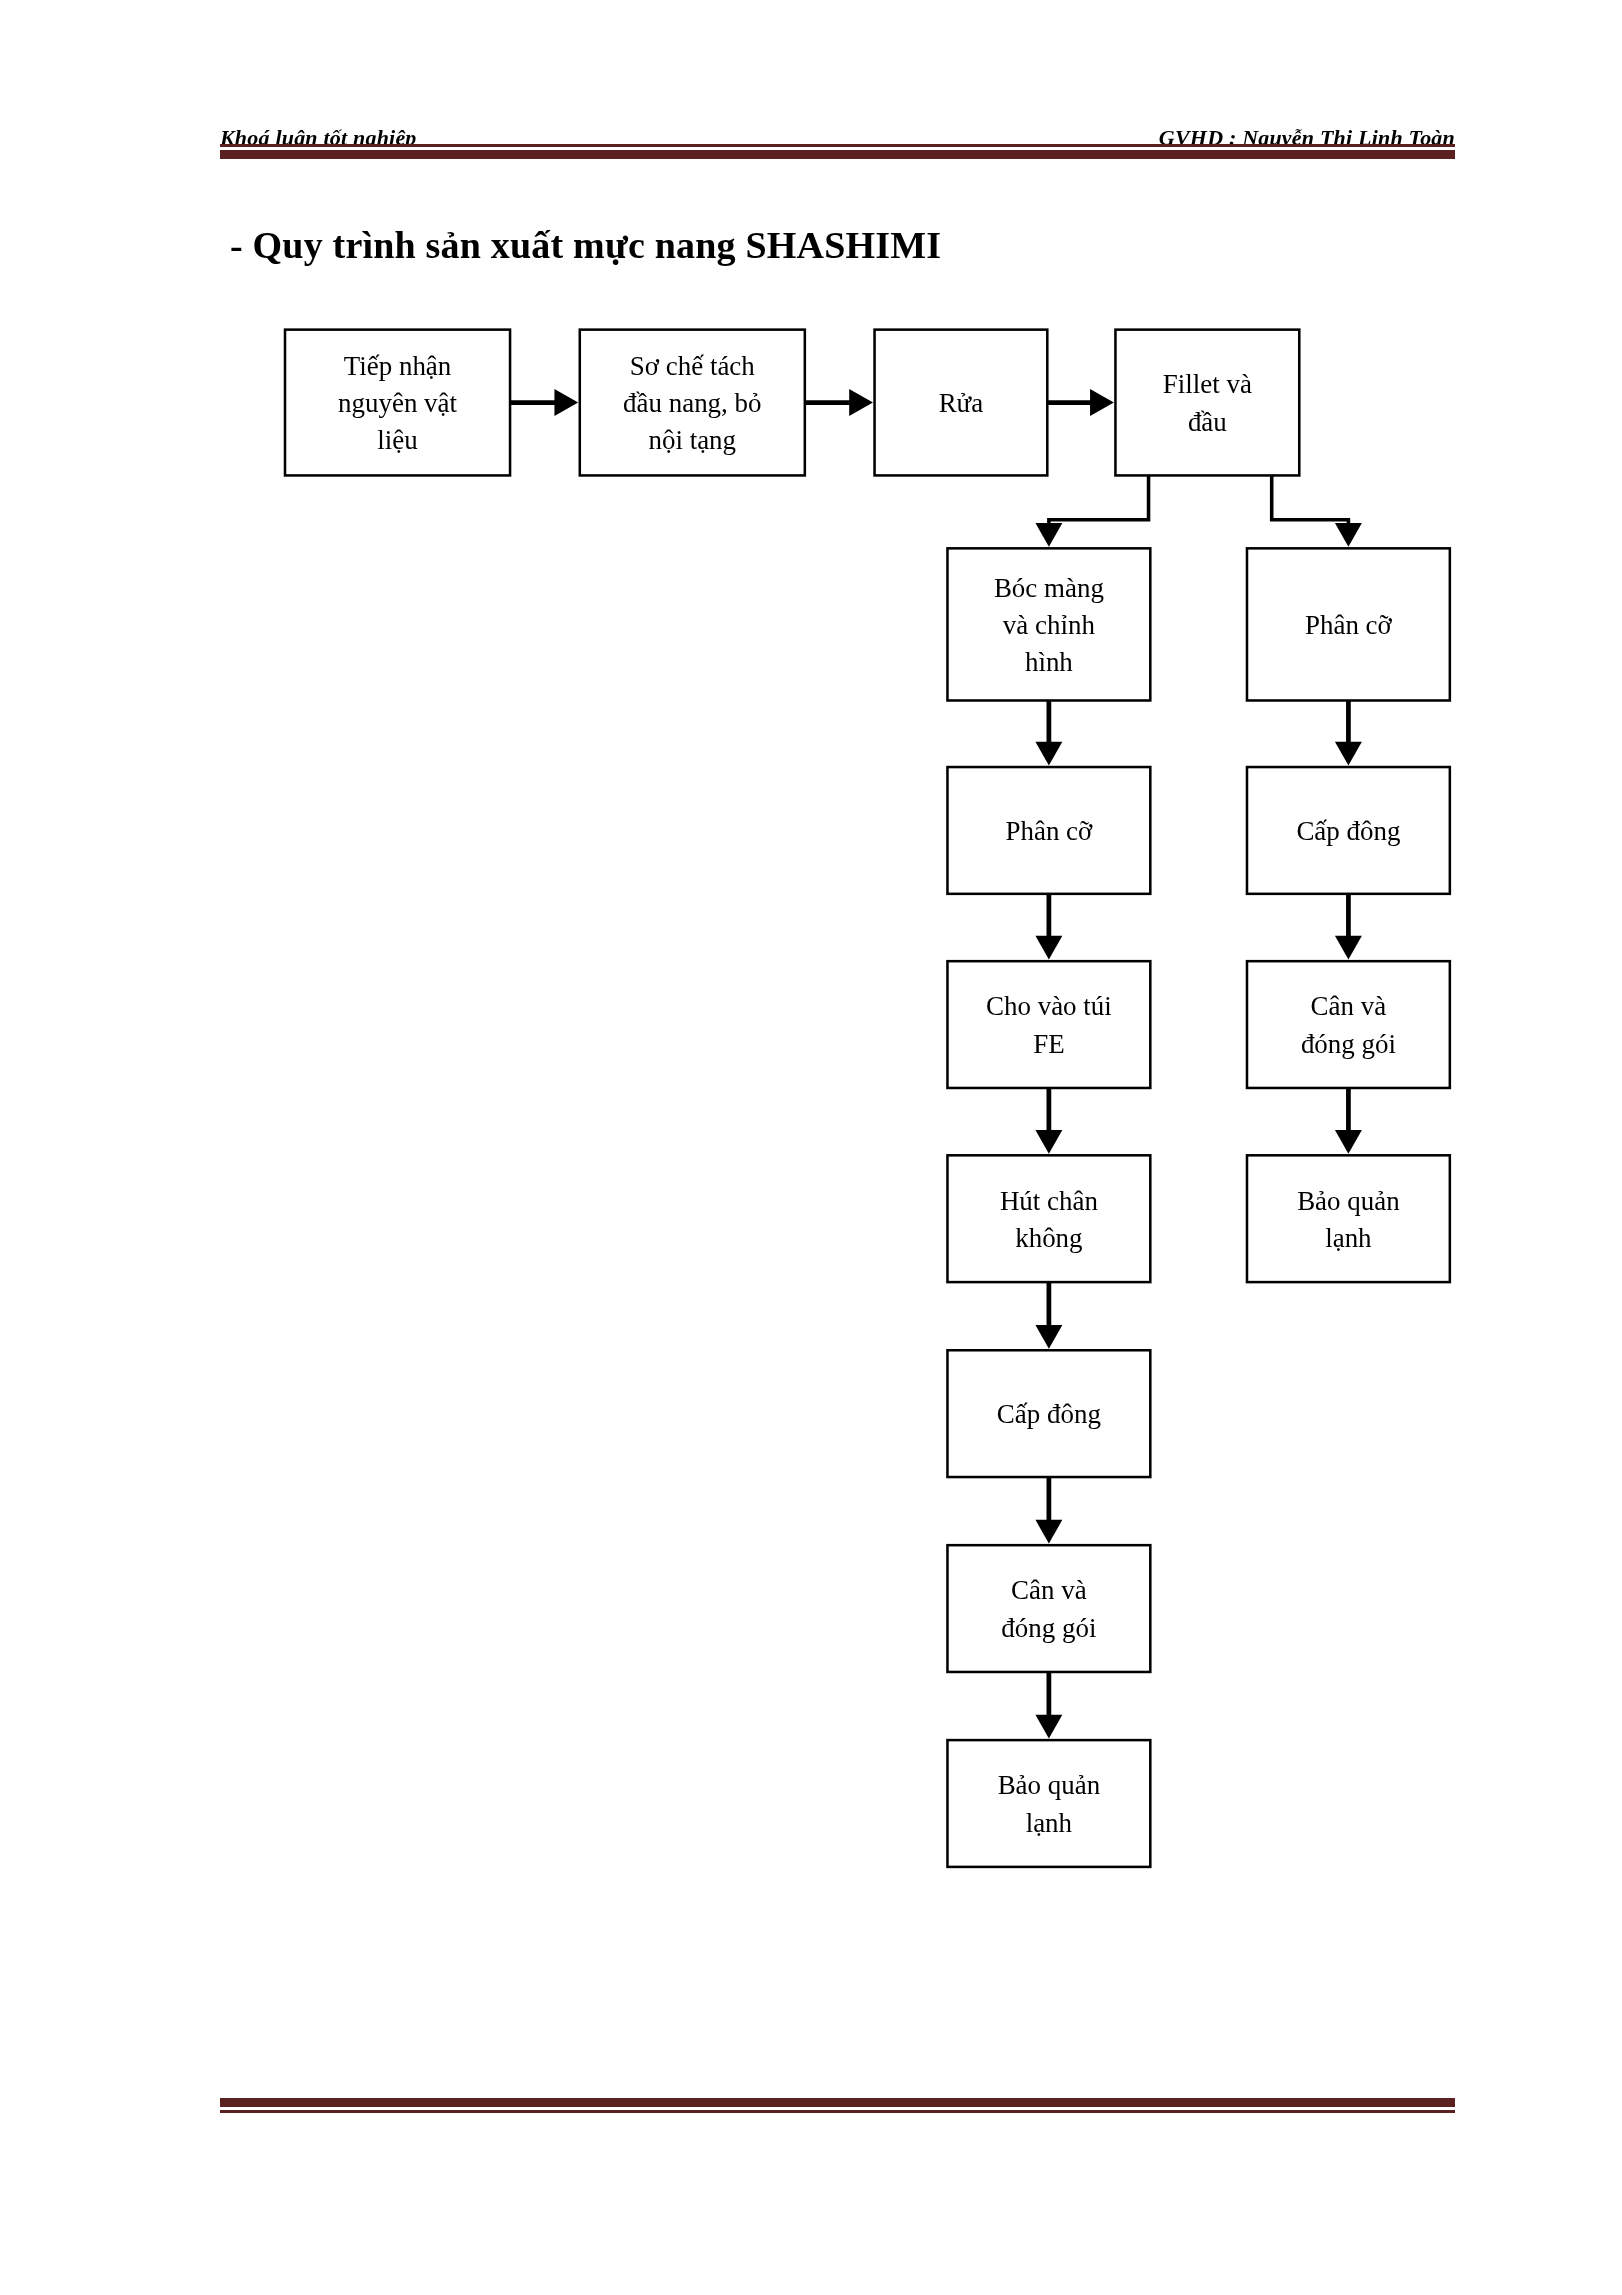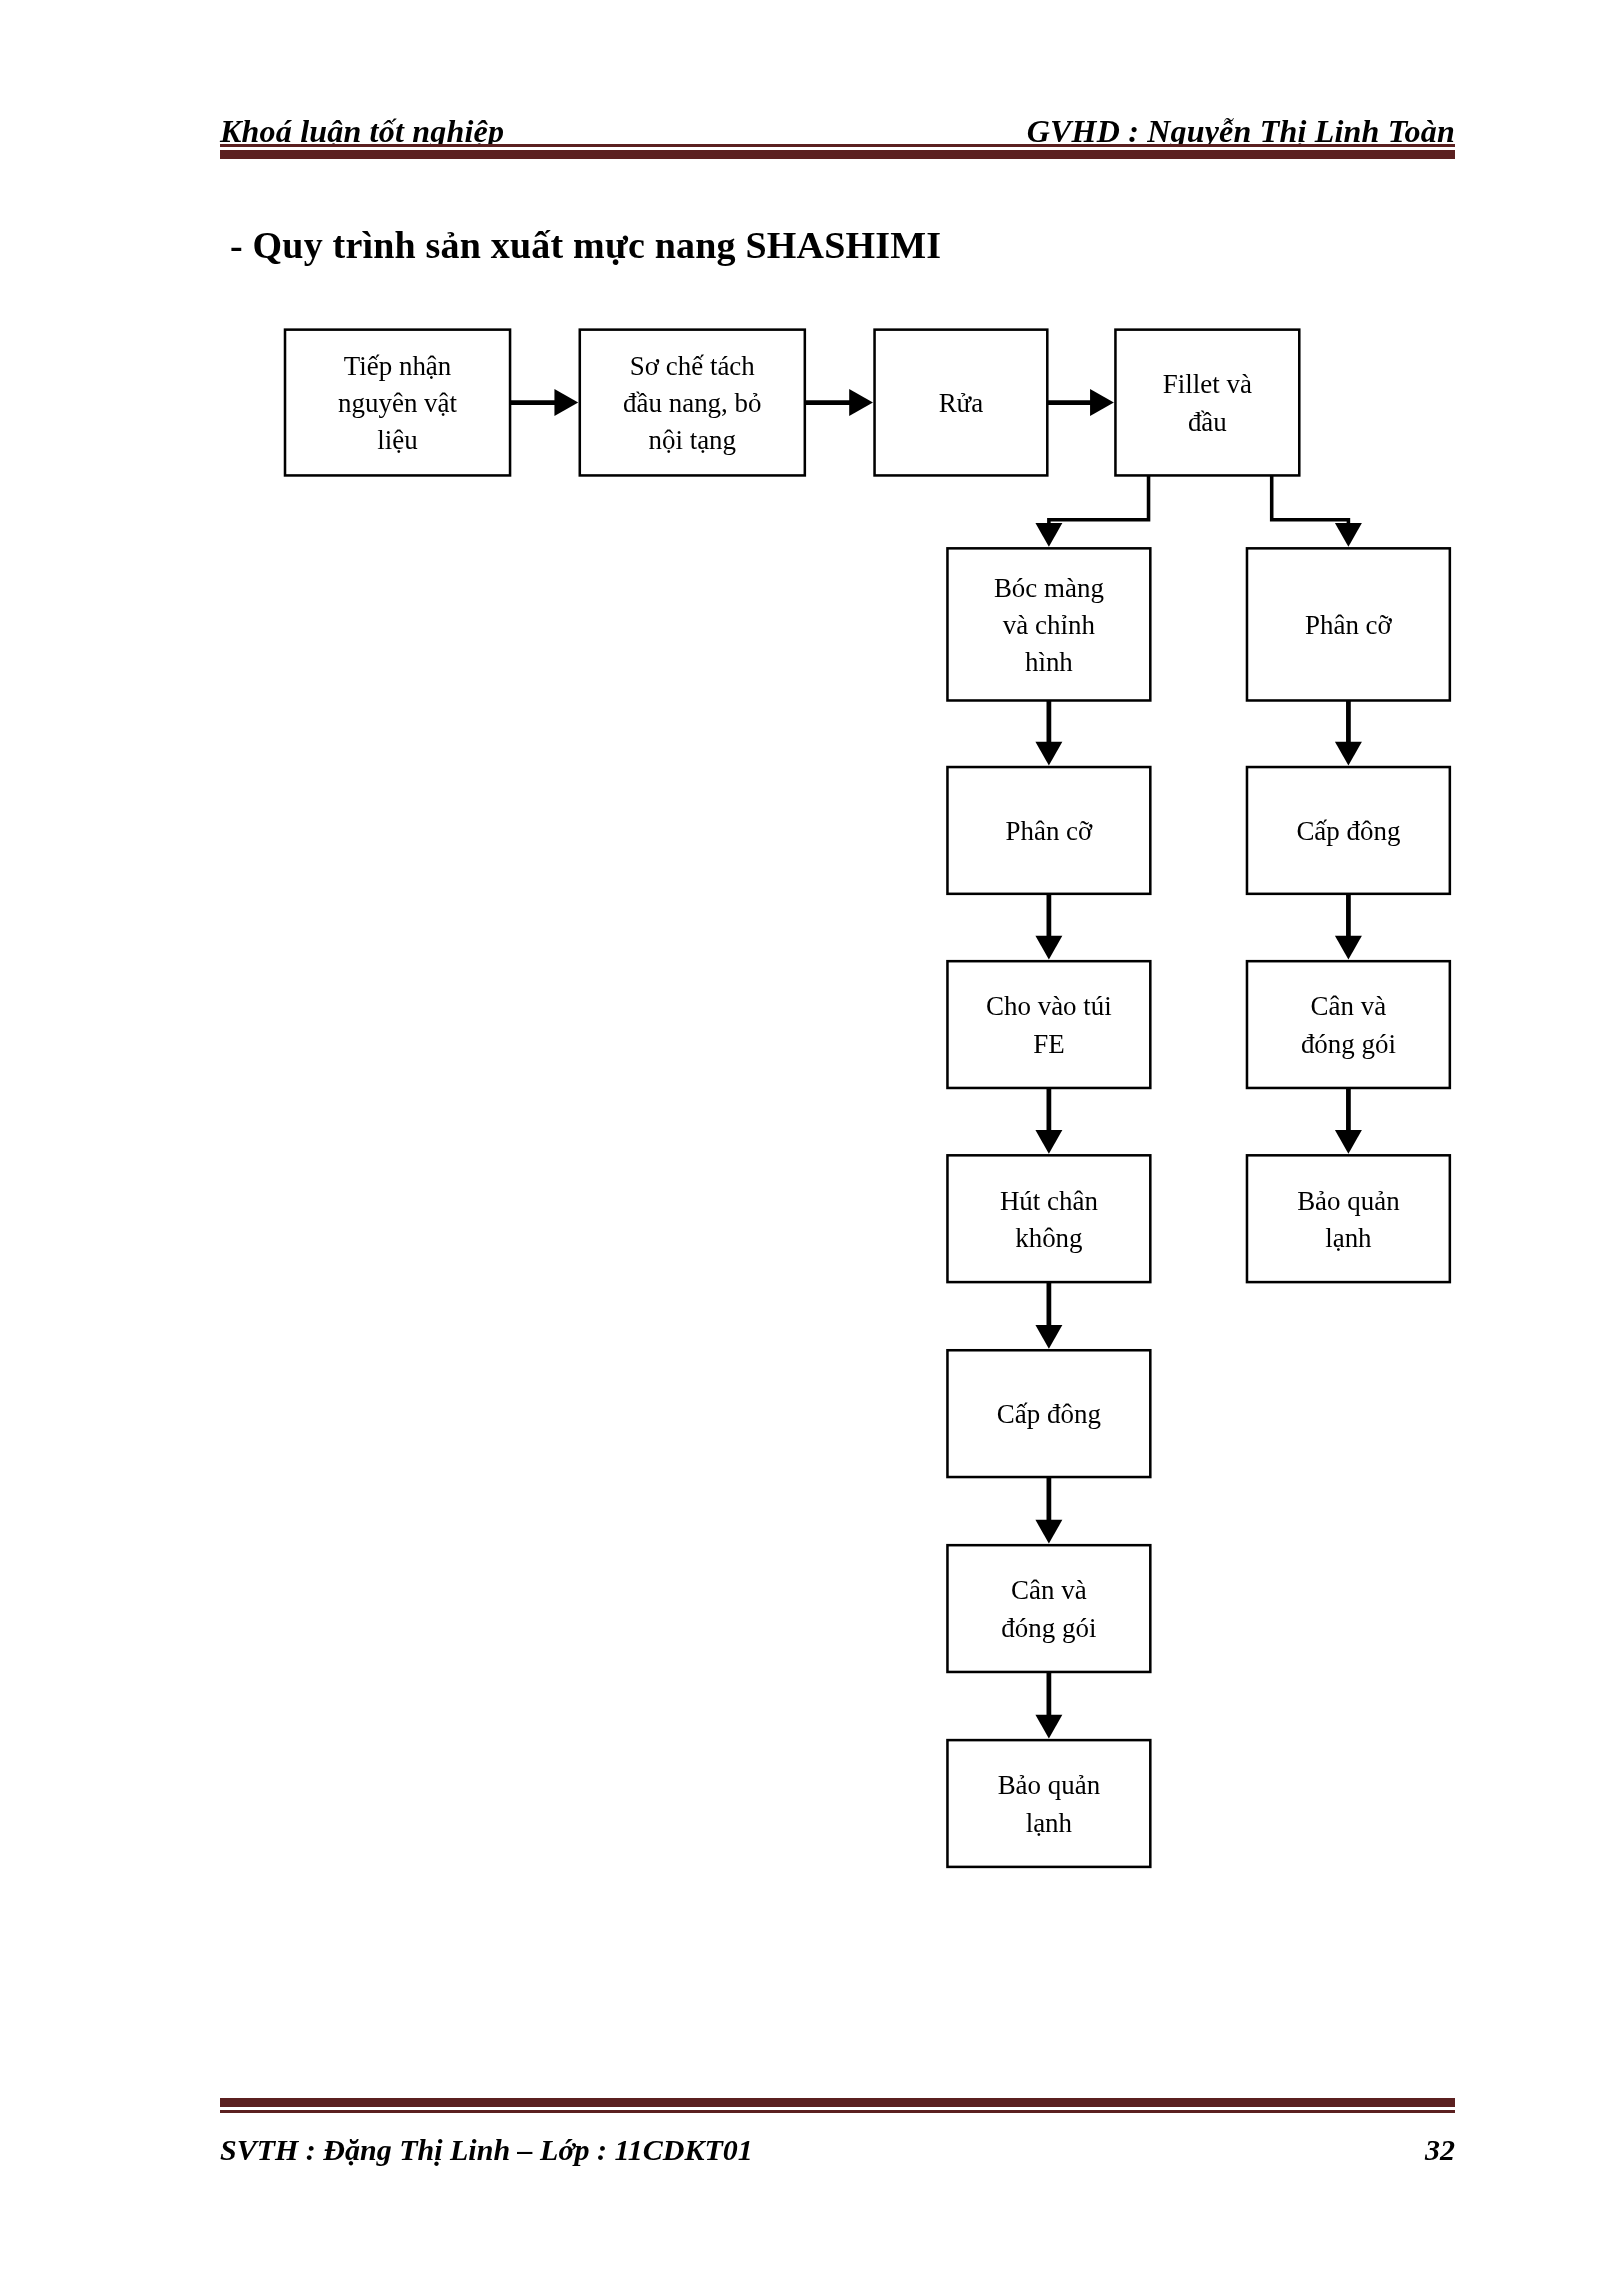--- a/index.html
+++ b/index.html
@@ -30,21 +30,21 @@
     width: 1235px;
     height: 63px;
     display: flex;
     align-items: flex-end;
     justify-content: space-between;
   }
   .header-text {
     font-family: "Liberation Serif", "DejaVu Serif", serif;
     font-weight: bold;
     font-style: italic;
-    font-size: 32px;
+    font-size: 22px;
     line-height: 1.05;
     letter-spacing: 0.2px;
     white-space: nowrap;
   }
   .rule-group {
     position: absolute;
     left: 220px;
     width: 1235px;
   }
   .rule-thin {
@@ -276,19 +276,15 @@
         </g>
       </svg>
   </div>
 
   <div class="footer-rules" style="top:2098px;">
     <div class="rule-thick"></div>
     <div class="rule-gap"></div>
     <div class="rule-thin"></div>
   </div>
 
-  <div class="footer">
-    <div class="footer-text">SVTH : Đặng Thị Linh – Lớp : 11CDKT01</div>
-    <div class="footer-page">32</div>
-  </div>
 
 </div>
 
 
 </body></html>

